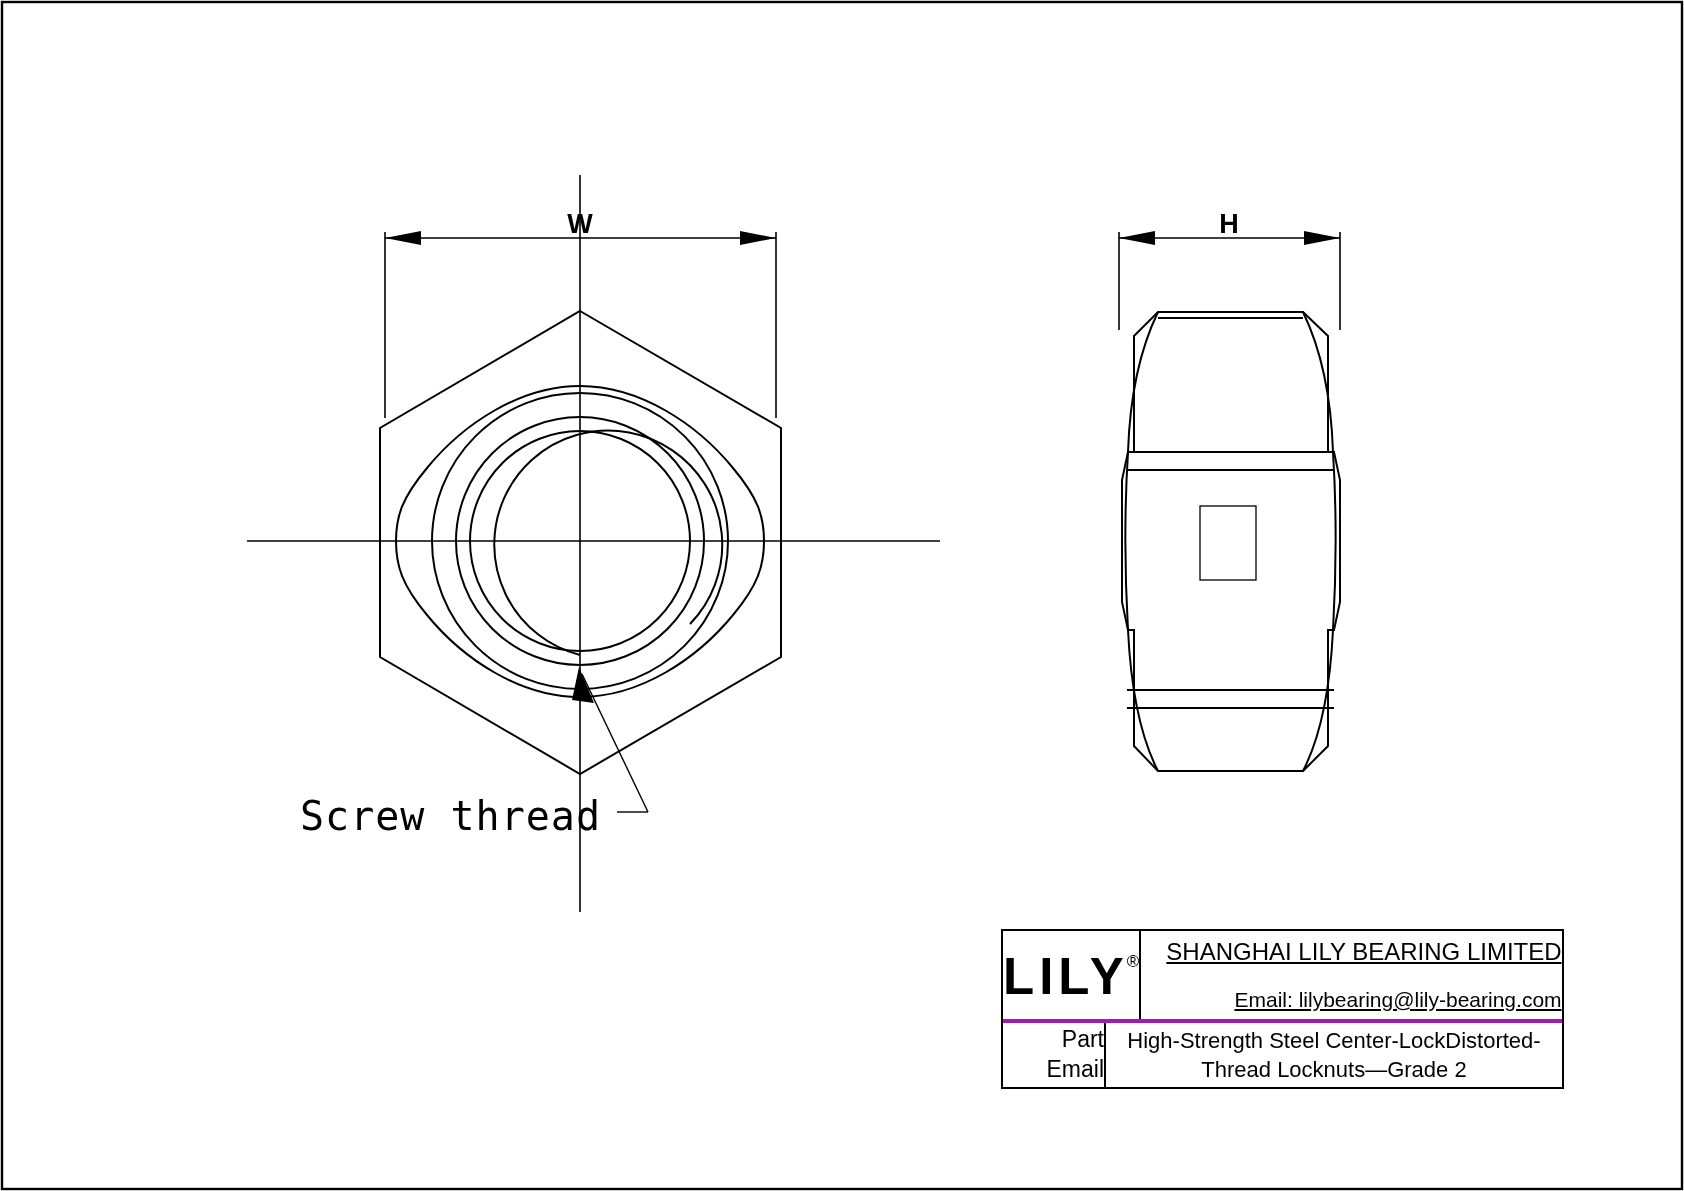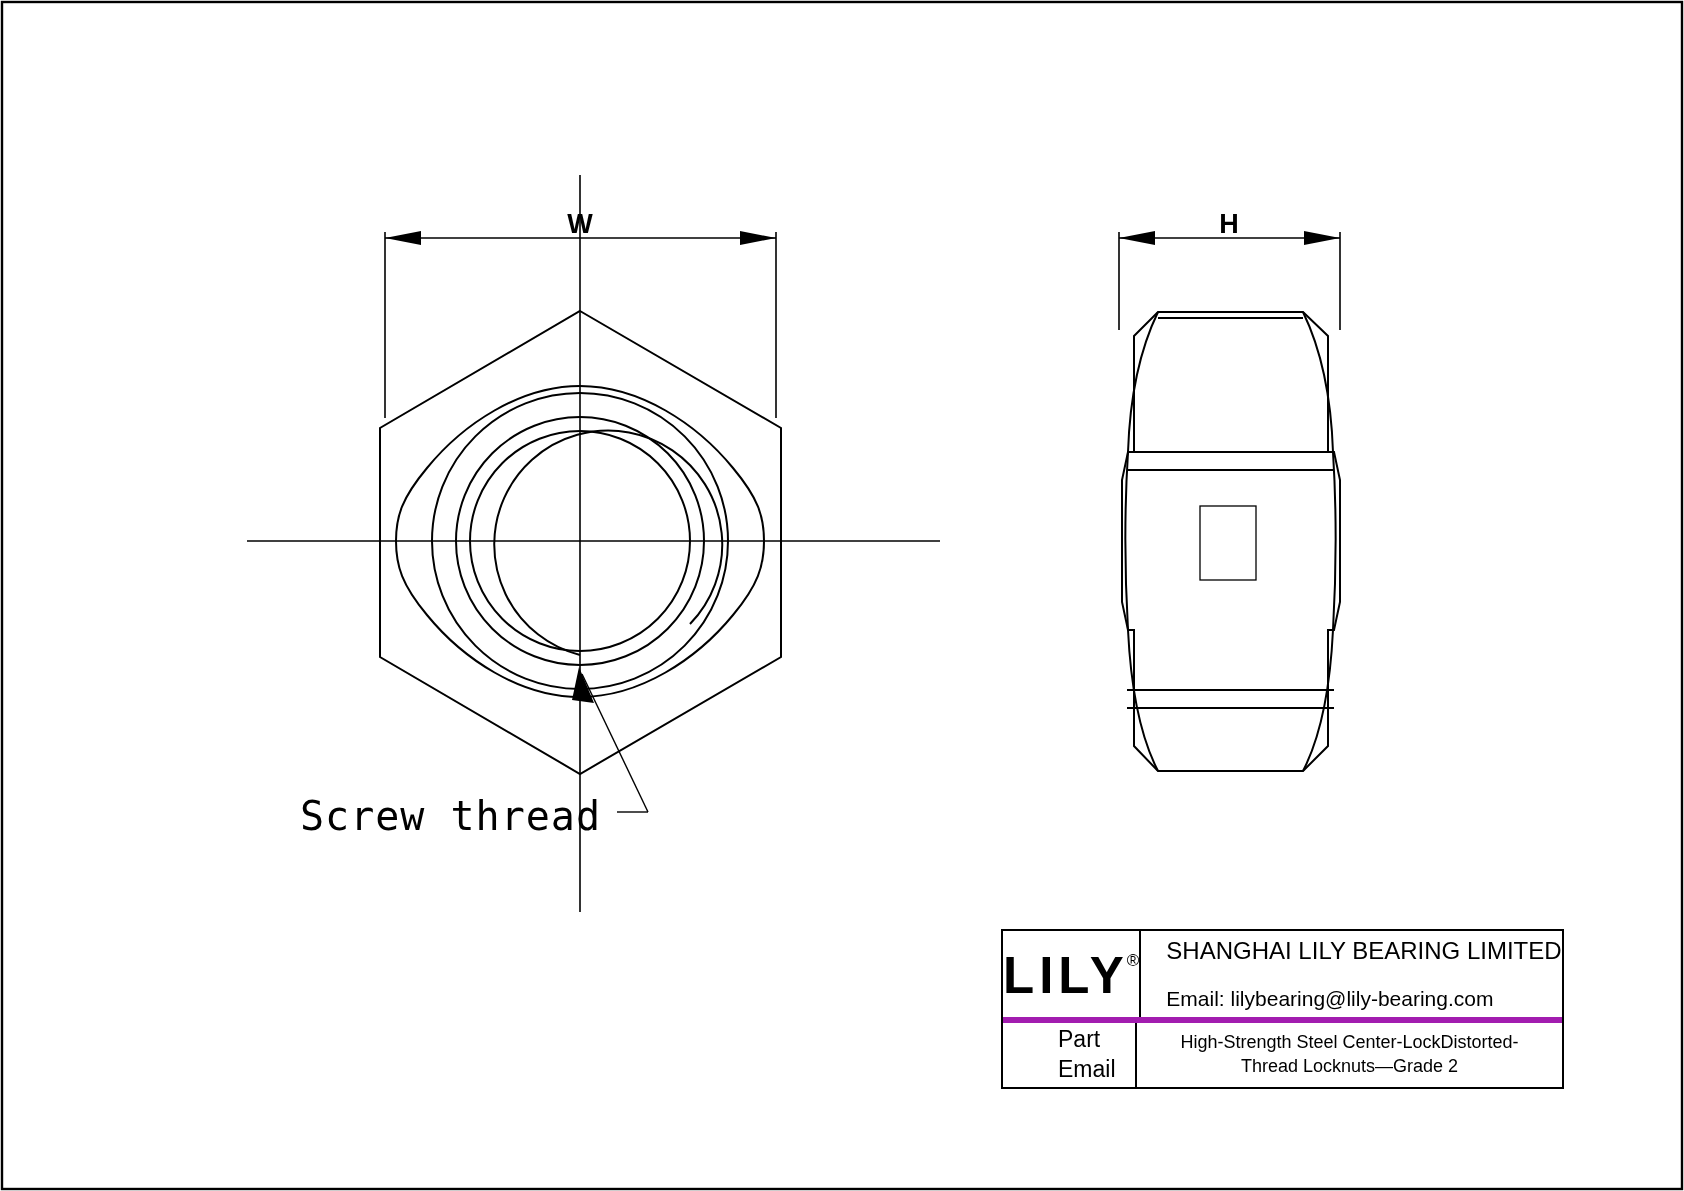--- a/index.html
+++ b/index.html
@@ -92,21 +92,21 @@
     flex-direction: column;
   }
   .tb-row {
     display: flex;
     flex-direction: row;
     width: 100%;
     box-sizing: border-box;
   }
   #tb-row-company {
     height: 93px;
-    border-bottom: 6px solid #a21caf;
+    border-bottom: 4px solid #a21caf;
     gap: 19px;
   }
   #tb-row-part {
     height: 65px;
   }
   .tb-cell-logo {
     width: 155px;
     border-right: 2px solid #000;
     box-sizing: border-box;
     display: flex;
@@ -133,69 +133,69 @@
     font-size: 17px;
     line-height: 1;
     color: #000;
     margin-left: -2px;
     margin-top: 2px;
   }
   .tb-cell-company {
     flex: 1;
     display: flex;
     flex-direction: column;
-    align-items: flex-start;
+    align-items: flex-end;
     justify-content: center;
     box-sizing: border-box;
     padding: 0 6px;
+    text-decoration: underline;
   }
   .company-name {
     font-family: "Liberation Sans", sans-serif;
     font-size: 24px;
     color: #000;
     line-height: 1.28;
     white-space: nowrap;
   }
   .company-email {
     font-family: "Liberation Sans", sans-serif;
     font-size: 21px;
     color: #000;
     line-height: 1.3;
     margin-top: 18px;
     white-space: nowrap;
   }
   .tb-cell-partlabel {
-    width: 86px;
+    width: 103px;
     border-right: 2px solid #000;
     box-sizing: border-box;
     display: flex;
     flex-direction: column;
-    align-items: flex-start;
+    align-items: flex-end;
     justify-content: center;
     padding-left: 7px;
-    margin-left: 48px;
   }
   .partlabel-line {
     font-family: "Liberation Sans", sans-serif;
     font-size: 23px;
     color: #000;
     line-height: 1.3;
   }
   .tb-cell-partvalue {
     flex: 1;
     display: flex;
     flex-direction: column;
     align-items: center;
     justify-content: center;
     box-sizing: border-box;
     padding: 0 6px;
   }
   .partvalue-line {
     font-family: "Liberation Sans", sans-serif;
-    font-size: 18px;
+    font-size: 22px;
     color: #000;
     line-height: 1.33;
     text-align: center;
     white-space: nowrap;
   }
 </style>
 </head>
 <body>
 
 <div id="page">

